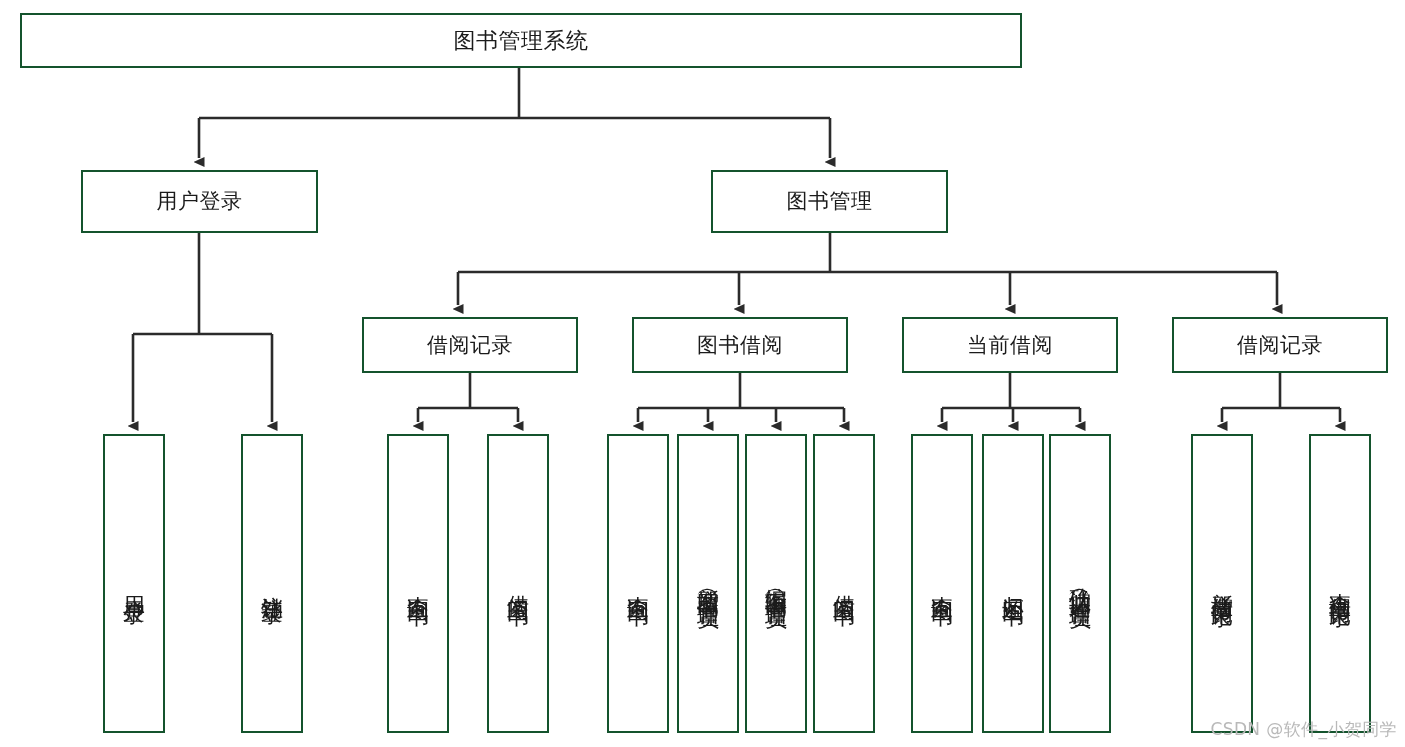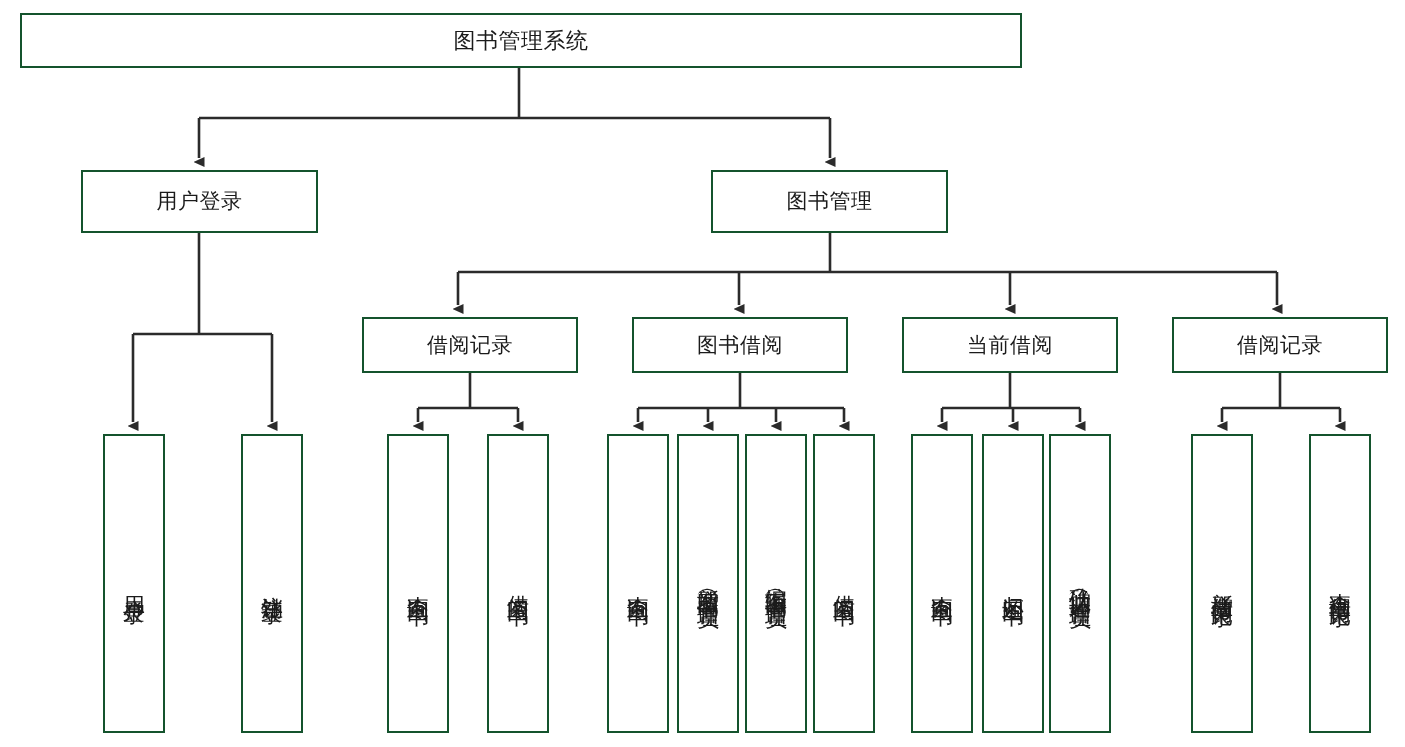--- a/index.html
+++ b/index.html
@@ -181,14 +181,15 @@
   <div class="node vert" style="left:1049px; top:434px; width:62px; height:299px;">
     <span class="label">确认归还（管理员）</span>
   </div>
   <div class="node vert" style="left:1191px; top:434px; width:62px; height:299px;">
     <span class="label">新增借阅记录</span>
   </div>
   <div class="node vert" style="left:1309px; top:434px; width:62px; height:299px;">
     <span class="label">查询借阅记录</span>
   </div>
 
+  <div class="watermark">CSDN @软件_小贺同学</div>
 
 </div>
 
 </body></html>

